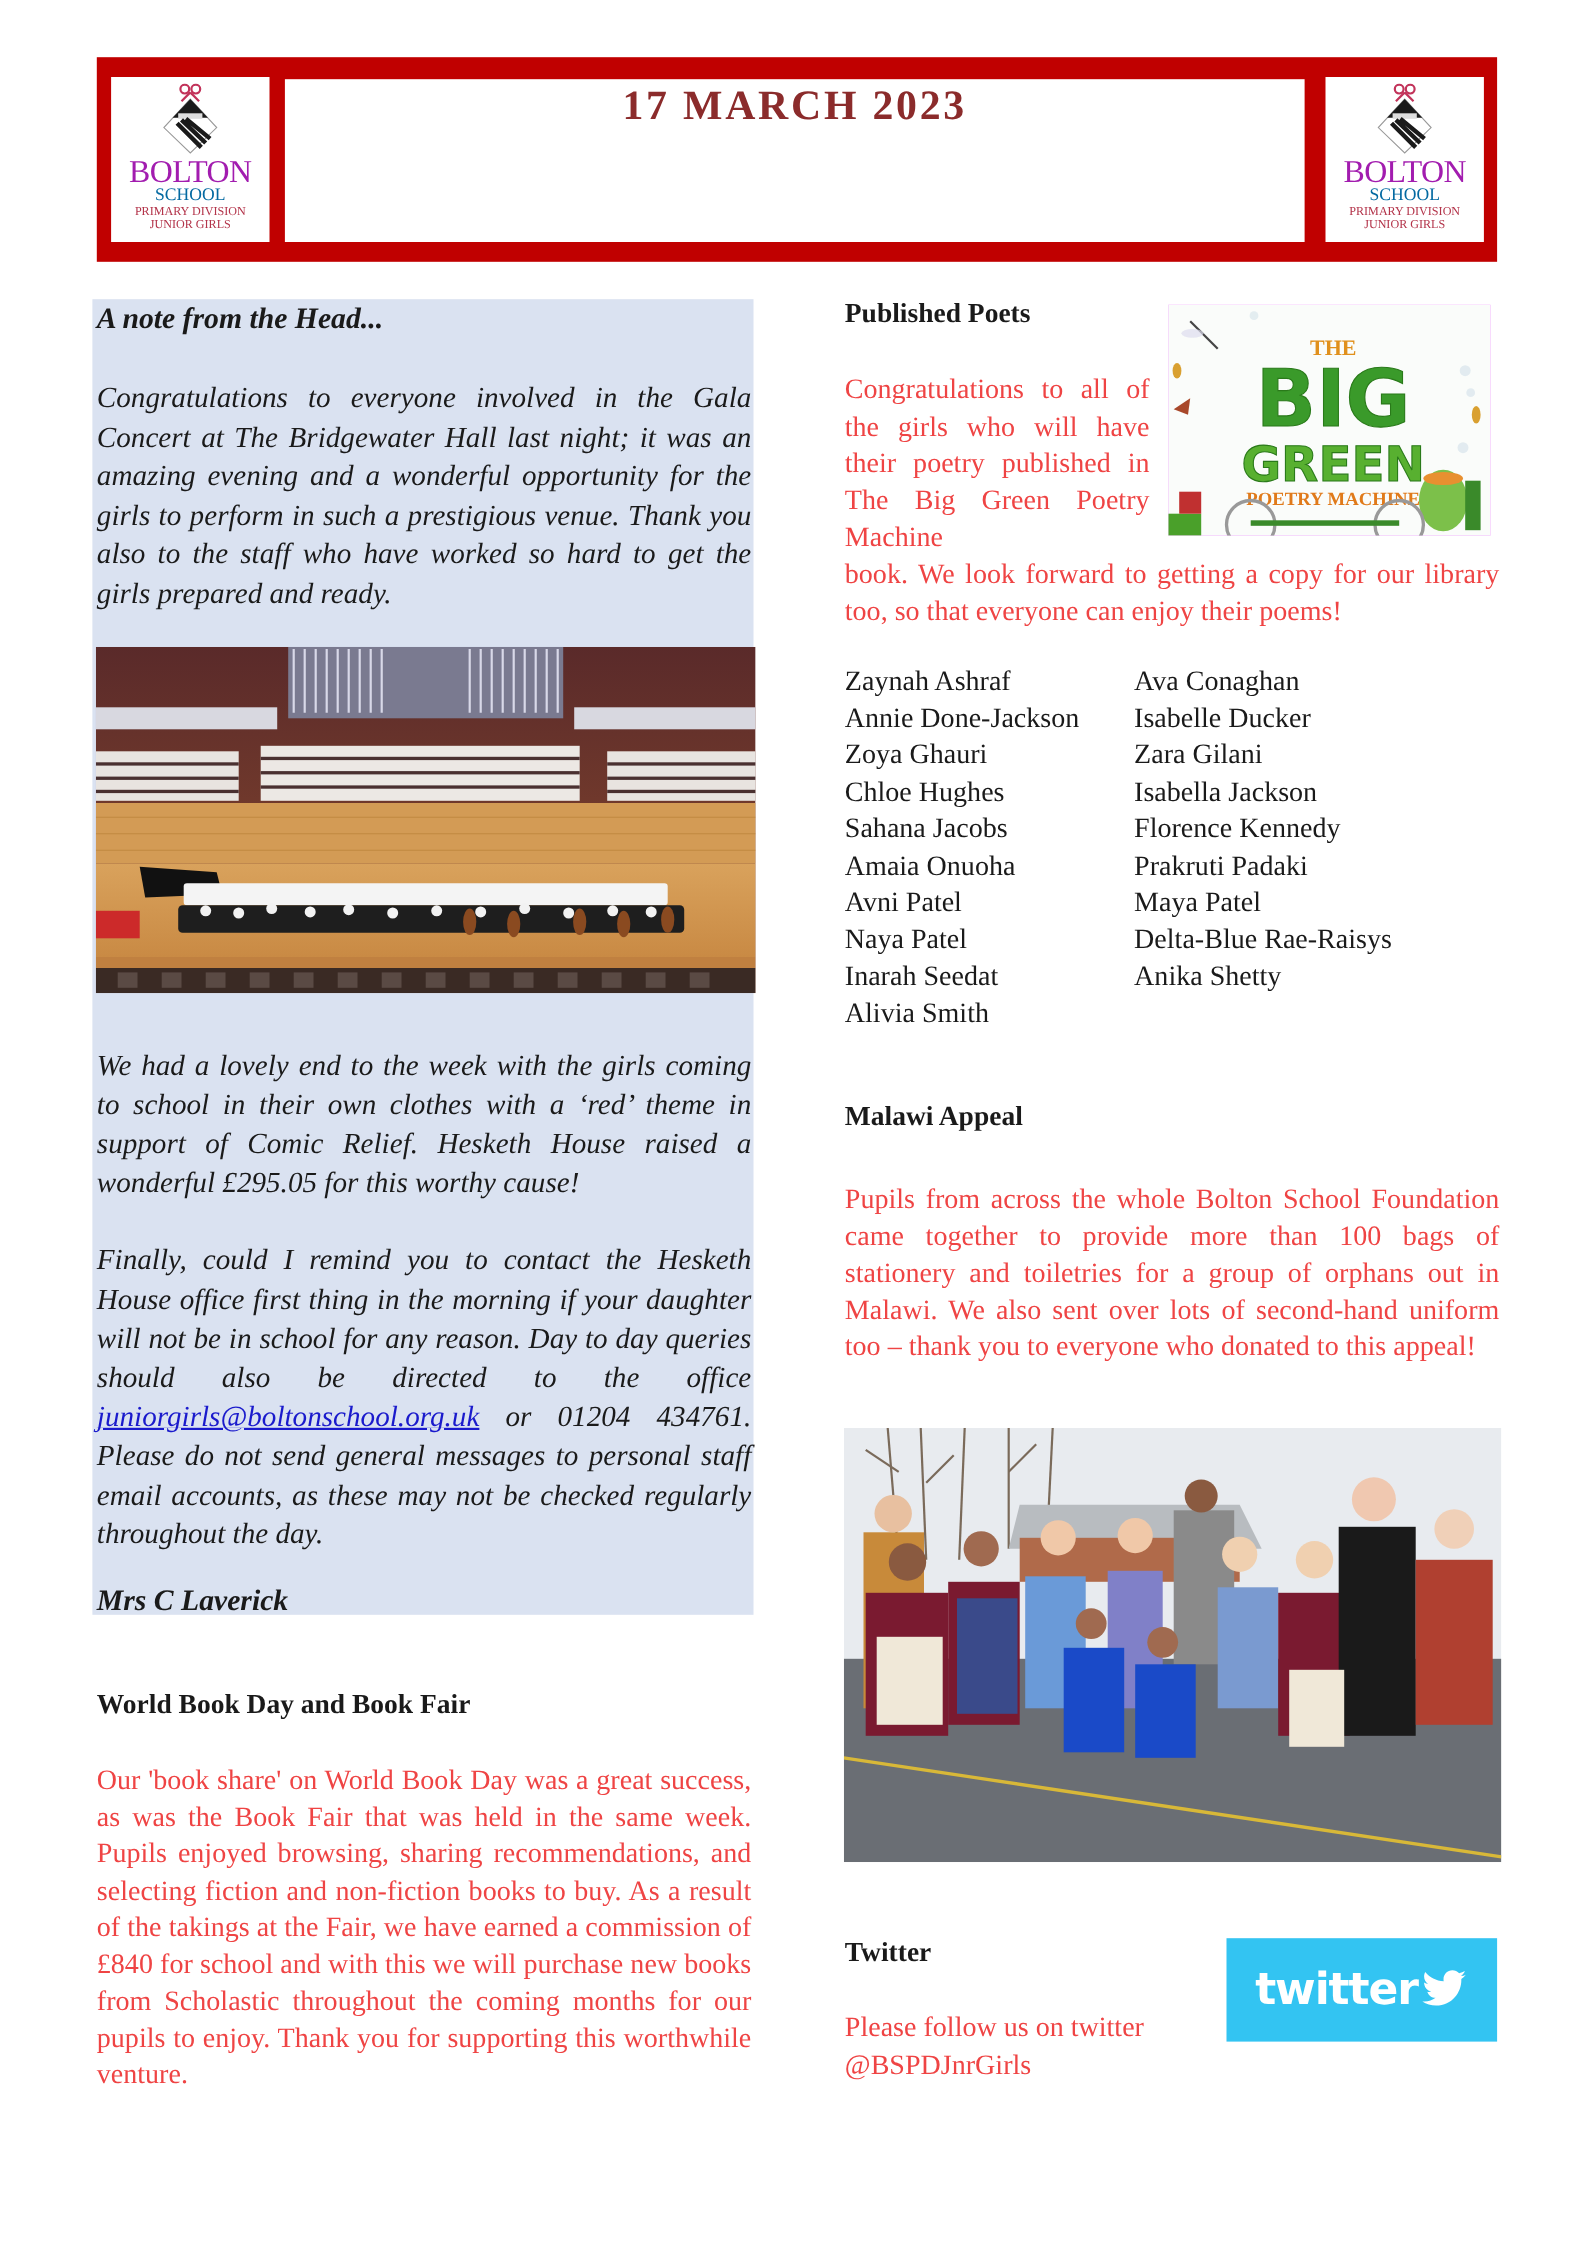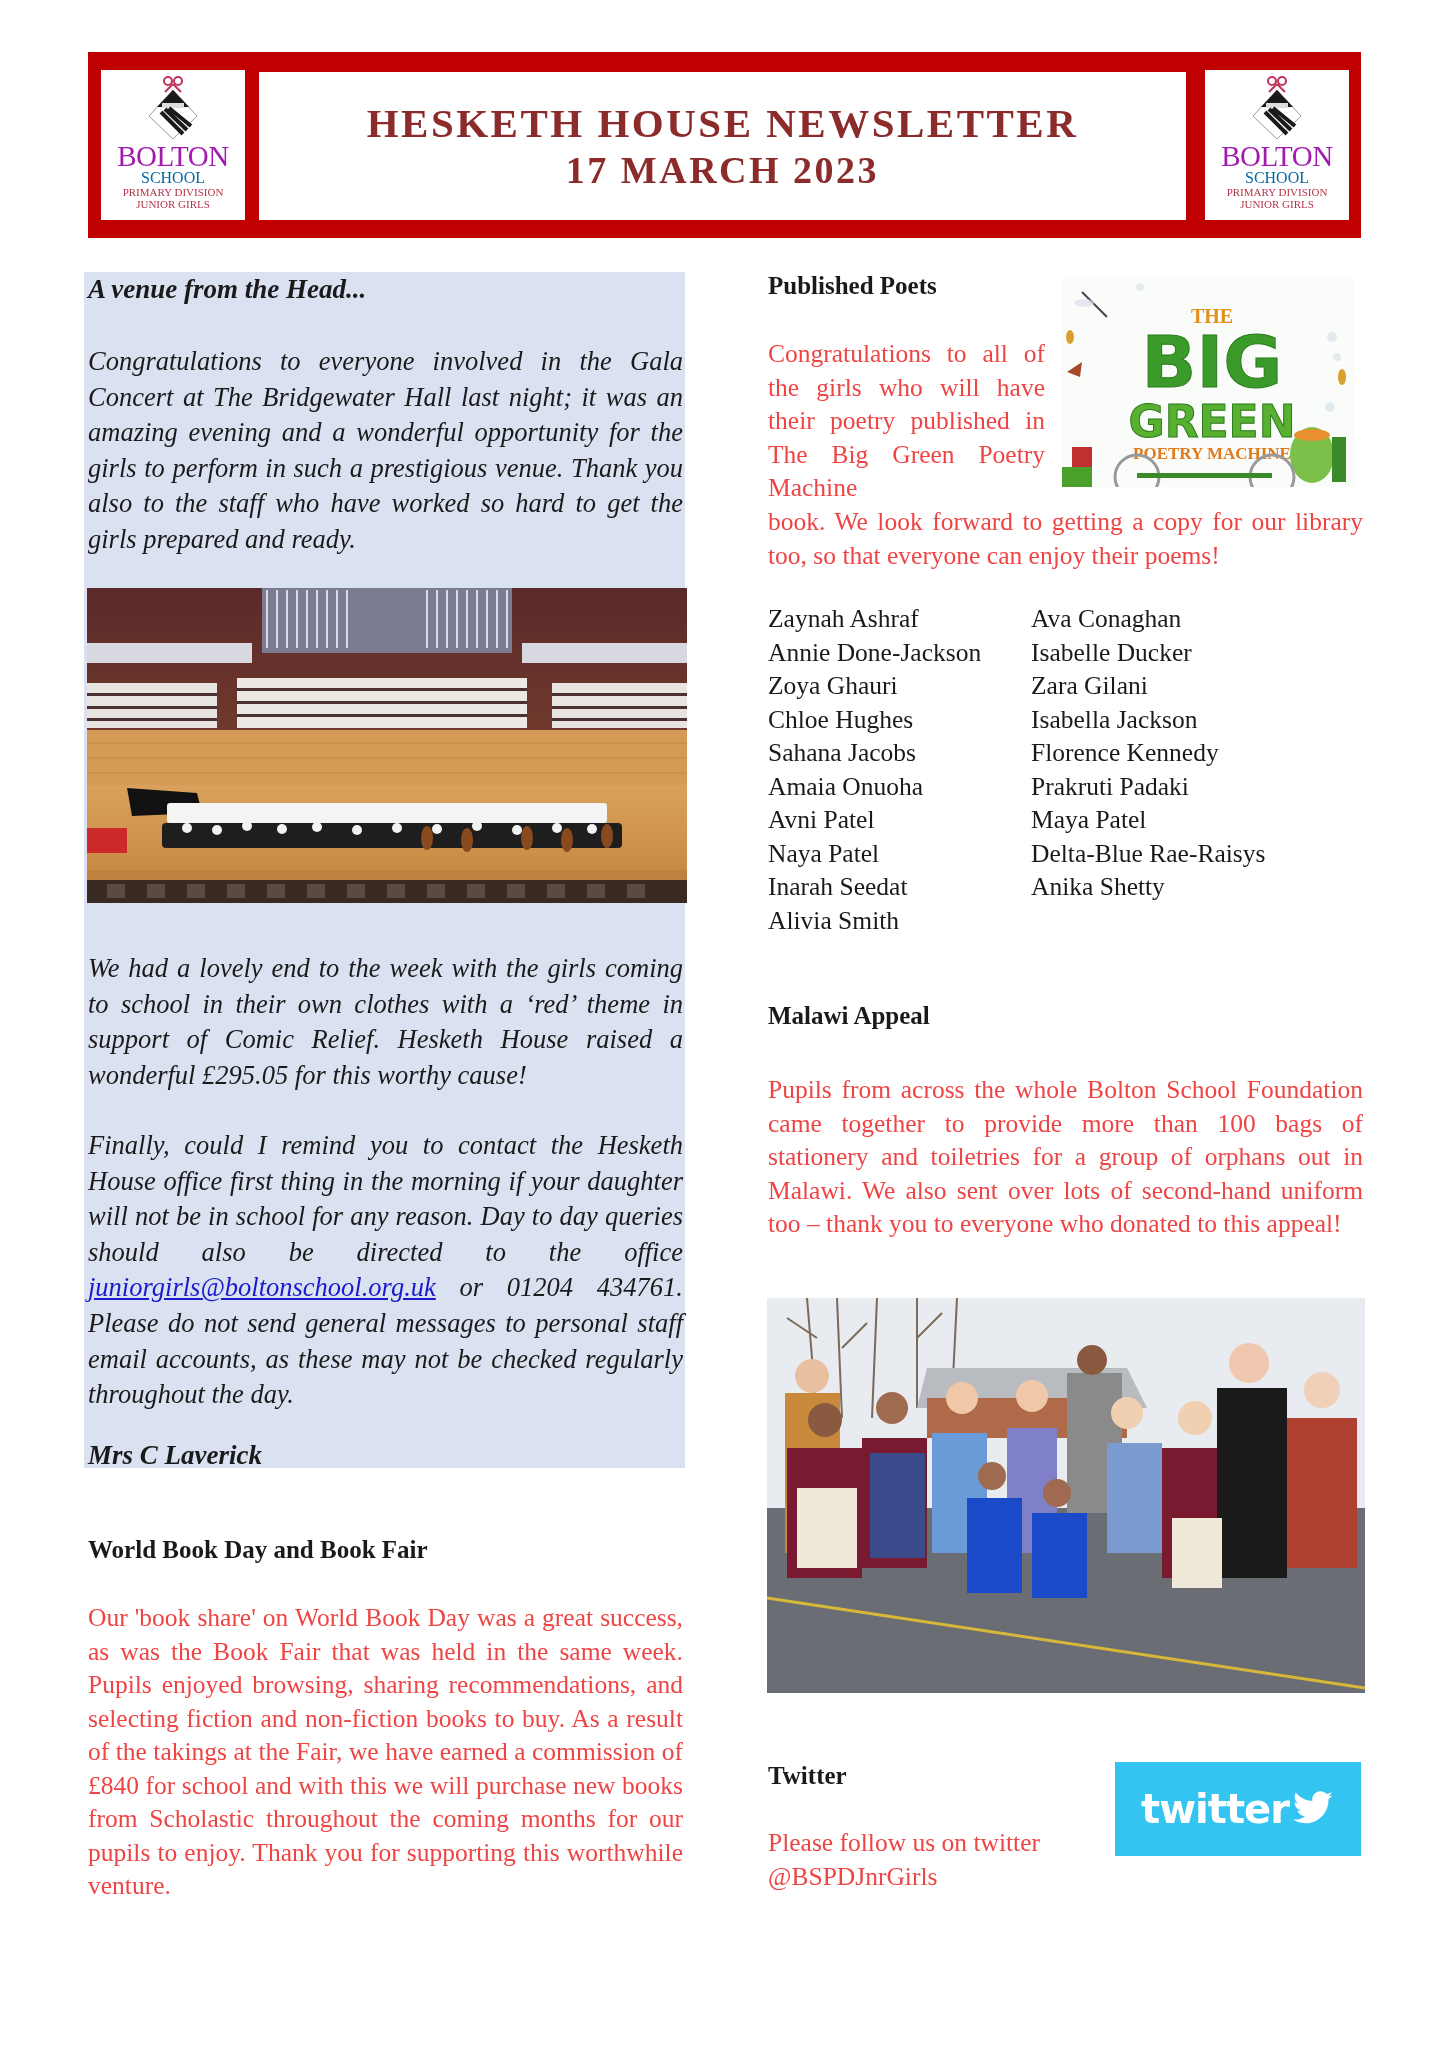--- a/index.html
+++ b/index.html
@@ -57,21 +57,20 @@
       <rect x="19" y="27" width="22" height="5" fill="#ddd"></rect>
       <path d="M18 36 L40 58 M22 33 L44 54 M26 32 L48 50" stroke="#1a1a1a" stroke-width="4"></path>
     </svg>
     <div class="l1">BOLTON</div>
     <div class="l2">SCHOOL</div>
     <div class="l3">PRIMARY DIVISION</div>
     <div class="l4">JUNIOR GIRLS</div>
   </div>
 
   <div class="title-box">
-    <div class="t1">HESKETH HOUSE NEWSLETTER</div>
     <div class="t2">17 MARCH 2023</div>
   </div>
 
   <div class="logo right">
     <svg class="crest" viewBox="0 0 60 64">
       <g fill="none" stroke="#c2335a" stroke-width="2">
         <circle cx="25" cy="5" r="4"></circle>
           <circle cx="35" cy="5" r="4"></circle>
         <path d="M30 8 L22 16 M30 8 L38 16"></path>
       </g>
@@ -81,21 +80,21 @@
       <path d="M18 36 L40 58 M22 33 L44 54 M26 32 L48 50" stroke="#1a1a1a" stroke-width="4"></path>
     </svg>
     <div class="l1">BOLTON</div>
     <div class="l2">SCHOOL</div>
     <div class="l3">PRIMARY DIVISION</div>
     <div class="l4">JUNIOR GIRLS</div>
   </div>
 </div>
 
 <div class="head-panel"></div>
-<div class="head-title">A venue from the Head...</div>
+<div class="head-title">A note from the Head...</div>
 <p class="it p-abs" style="top:344px;">Congratulations to everyone involved in the Gala Concert at The Bridgewater Hall last night; it was an amazing evening and a wonderful opportunity for the girls to perform in such a prestigious venue. Thank you also to the staff who have worked so hard to get the girls prepared and ready.</p>
 
 <div class="photo" style="left:87px; top:588px; width:600px; height:315px;">
   <svg width="600" height="315" viewBox="0 0 600 315">
     <defs>
       <linearGradient id="hallTop" x1="0" y1="0" x2="0" y2="1">
         <stop offset="0" stop-color="#5a2a2a"></stop>
           <stop offset="1" stop-color="#8a4a2e"></stop>
       </linearGradient>
       <linearGradient id="stage" x1="0" y1="0" x2="0" y2="1">

